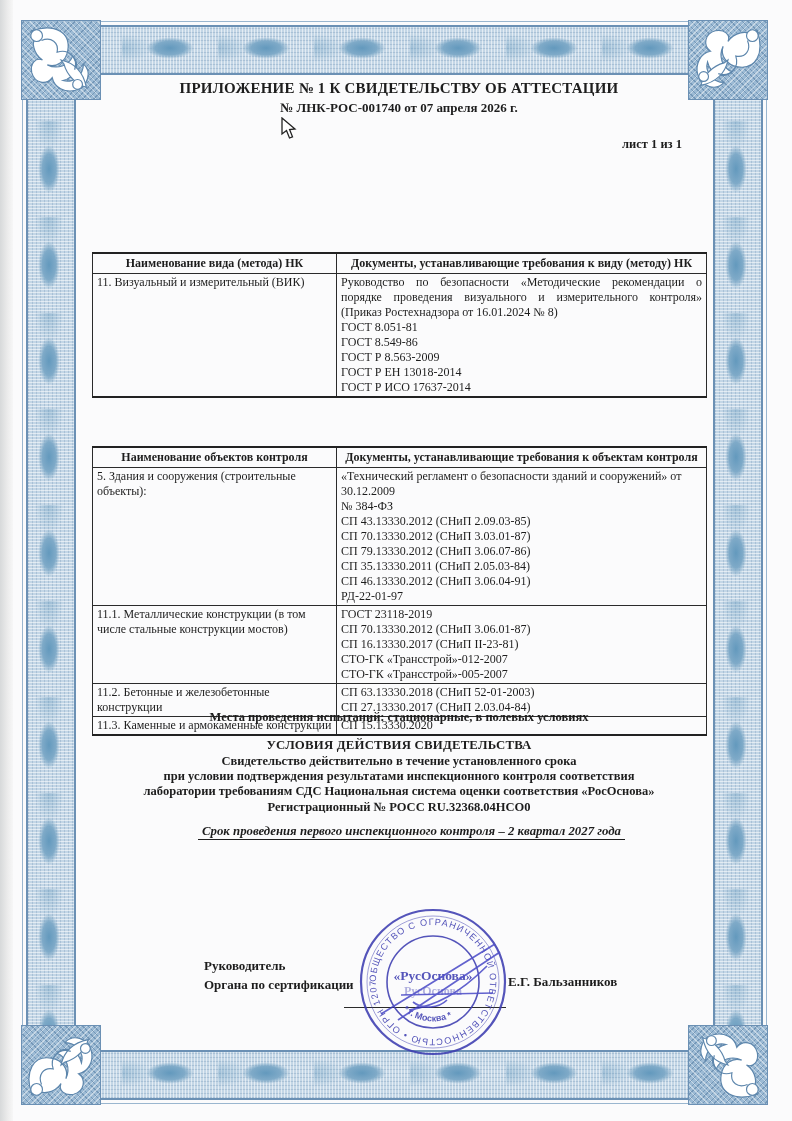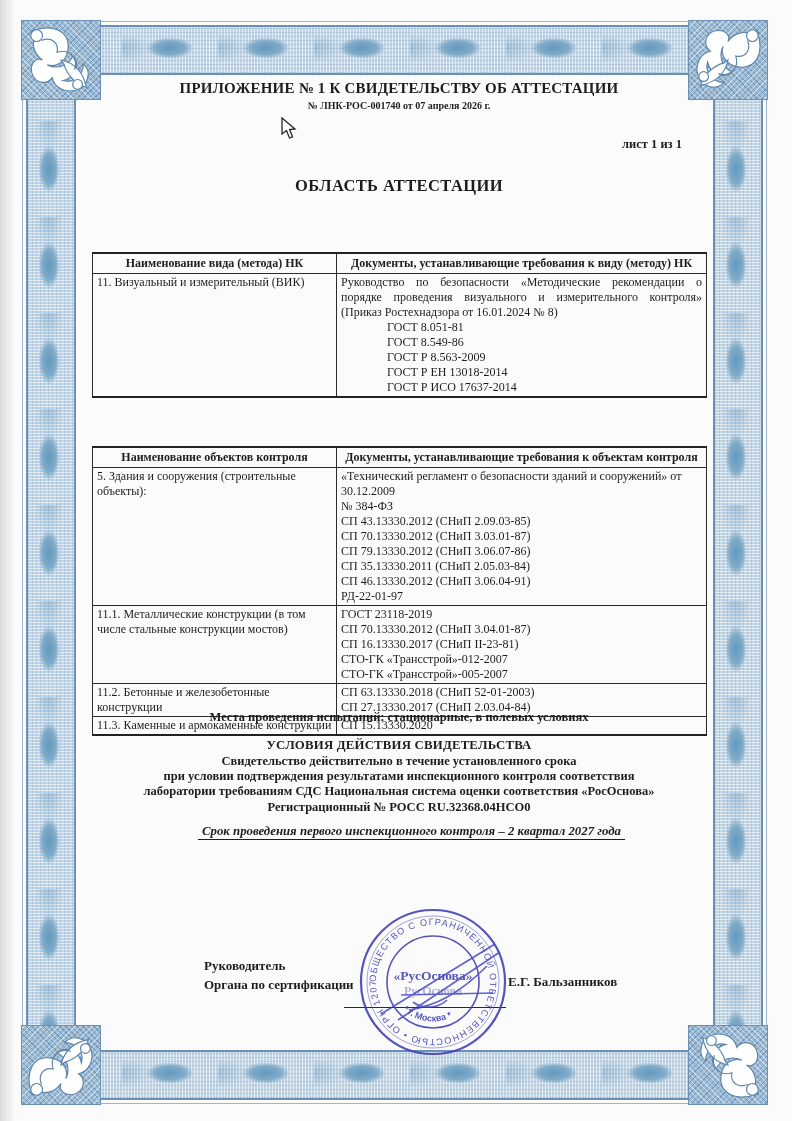--- a/index.html
+++ b/index.html
@@ -49,36 +49,36 @@
   .corner-tr{right:-5px;top:-5px;transform:rotate(90deg);}
   .corner-br{right:-5px;bottom:-5px;transform:rotate(180deg);}
   .corner-bl{left:-5px;bottom:-5px;transform:rotate(270deg);}
 
   
   #content{position:absolute;left:92px;top:0;width:614px;height:972px;z-index:3;}
   .abs{position:absolute;left:0;right:0;}
   .center{text-align:center;}
 
   .title1{top:80px;font-size:15px;font-weight:bold;letter-spacing:.2px;}
-  .title2{top:100px;font-size:10px;font-weight:bold;}
+  .title2{top:100px;font-size:13px;font-weight:bold;}
   .sheet{top:137px;text-align:right;padding-right:24px;font-size:12.5px;font-weight:bold;}
   .scope{top:176px;font-size:16.5px;font-weight:bold;letter-spacing:.4px;}
   .methods-title{top:224px;font-size:13.5px;font-weight:bold;}
   .objects-title{top:418px;font-size:13.5px;font-weight:bold;}
 
   table.doc-table{position:absolute;left:0;width:614px;border-collapse:collapse;table-layout:fixed;
     font-size:12px;line-height:15px;}
   .tbl-methods{top:252px;}
   .tbl-objects{top:446px;}
   table.doc-table col.c1{width:244px;}
   table.doc-table col.c2{width:370px;}
   table.doc-table th, table.doc-table td{border:1px solid #2b2b2b;vertical-align:top;padding:1px 4px;}
   table.doc-table th{font-size:12px;font-weight:bold;text-align:center;padding:2px 2px;}
   table.doc-table{border-top:2px solid #222;border-bottom:2px solid #222;}
-  .pre{white-space:pre-line;margin-left:46px;}
+  .pre{white-space:pre-line;}
   .just{text-align:justify;}
 
   .places{top:710px;font-size:12.5px;font-weight:bold;}
   .cond-title{top:738px;font-size:12.8px;font-weight:bold;letter-spacing:.2px;}
   .cond-lines{top:754px;font-size:12.5px;font-weight:bold;line-height:15.2px;white-space:pre-line;}
   .inspection{top:824px;font-size:12.8px;font-weight:bold;font-style:italic;}
   .inspection span{border-bottom:1.5px solid #1d1d1d;padding:0 4px 1px 4px;margin-left:25px;}
 
   .sig-role{position:absolute;left:112px;top:956px;font-size:13px;font-weight:bold;line-height:19px;}
   .sig-line{position:absolute;left:252px;top:1007px;width:162px;border-bottom:1.2px solid #2b2b2b;}
@@ -133,21 +133,20 @@
         <use href="#flourish"></use>
       </svg>
     </div>
 </div>
 
 <div id="content">
 
   <div class="abs center title1">ПРИЛОЖЕНИЕ № 1 К СВИДЕТЕЛЬСТВУ ОБ АТТЕСТАЦИИ</div>
   <div class="abs center title2">№ ЛНК-РОС-001740 от 07 апреля 2026 г.</div>
   <div class="abs sheet">лист 1 из 1</div>
-  <div class="abs center scope">ОБЛАСТЬ АТТЕСТАЦИИ</div>
 
 
   <table class="doc-table tbl-methods">
     <colgroup>
         <col class="c1">
         <col class="c2">
       </colgroup>
     <tbody>
         <tr>
       <th>Наименование вида (метода) НК</th>
@@ -185,21 +184,21 @@
 СП 43.13330.2012 (СНиП 2.09.03-85)
 СП 70.13330.2012 (СНиП 3.03.01-87)
 СП 79.13330.2012 (СНиП 3.06.07-86)
 СП 35.13330.2011 (СНиП 2.05.03-84)
 СП 46.13330.2012 (СНиП 3.06.04-91)
 РД-22-01-97</td>
     </tr>
     <tr>
       <td>11.1. Металлические конструкции (в том числе стальные конструкции мостов)</td>
       <td class="pre">ГОСТ 23118-2019
-СП 70.13330.2012 (СНиП 3.04.01-87)
+СП 70.13330.2012 (СНиП 3.06.01-87)
 СП 16.13330.2017 (СНиП II-23-81)
 СТО-ГК «Трансстрой»-012-2007
 СТО-ГК «Трансстрой»-005-2007</td>
     </tr>
     <tr>
       <td>11.2. Бетонные и железобетонные конструкции</td>
       <td class="pre">СП 63.13330.2018 (СНиП 52-01-2003)
 СП 27.13330.2017 (СНиП 2.03.04-84)</td>
     </tr>
     <tr>

